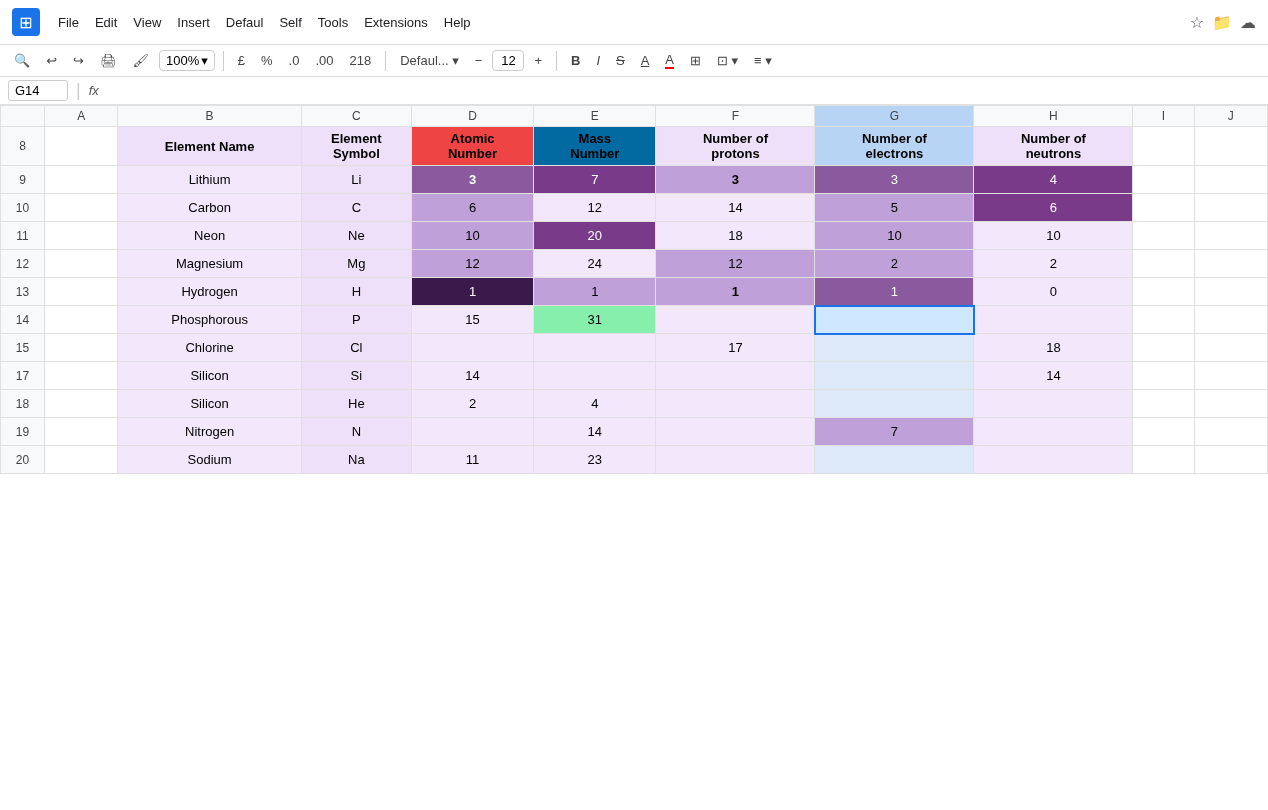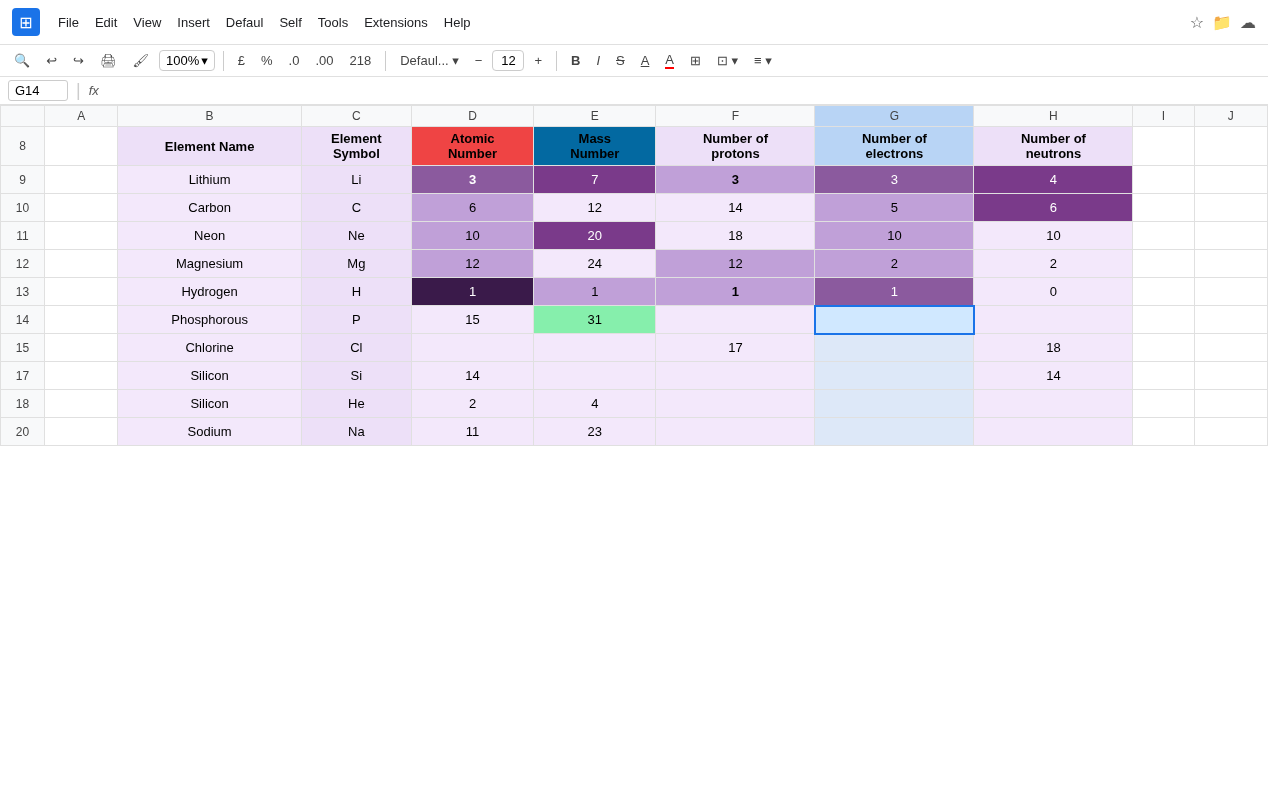--- a/index.html
+++ b/index.html
@@ -382,20 +382,33 @@
         <td class="symbol-col">He</td>
         <td style="background:#f3e8fb; text-align:center;">2</td>
         <td style="background:#f3e8fb; text-align:center;">4</td>
         <td style="background:#f3e8fb; text-align:center;"></td>
         <td style="background:#dde8f8; text-align:center;"></td>
         <td style="background:#f3e8fb; text-align:center;"></td>
         <td class="white-cell"></td>
         <td class="white-cell"></td>
       </tr>
 
+      <tr>
+        <td class="row-header">19</td>
+        <td class="white-cell"></td>
+        <td class="name-col">Nitrogen</td>
+        <td class="symbol-col">N</td>
+        <td style="background:#f3e8fb; text-align:center;"></td>
+        <td style="background:#f3e8fb; text-align:center;">14</td>
+        <td style="background:#f3e8fb; text-align:center;"></td>
+        <td style="background:#c0a0d8; text-align:center;">7</td>
+        <td style="background:#f3e8fb; text-align:center;"></td>
+        <td class="white-cell"></td>
+        <td class="white-cell"></td>
+      </tr>
 
       <tr>
         <td class="row-header">20</td>
         <td class="white-cell"></td>
         <td class="name-col">Sodium</td>
         <td class="symbol-col">Na</td>
         <td style="background:#f3e8fb; text-align:center;">11</td>
         <td style="background:#f3e8fb; text-align:center;">23</td>
         <td style="background:#f3e8fb; text-align:center;"></td>
         <td style="background:#dde8f8; text-align:center;"></td>

